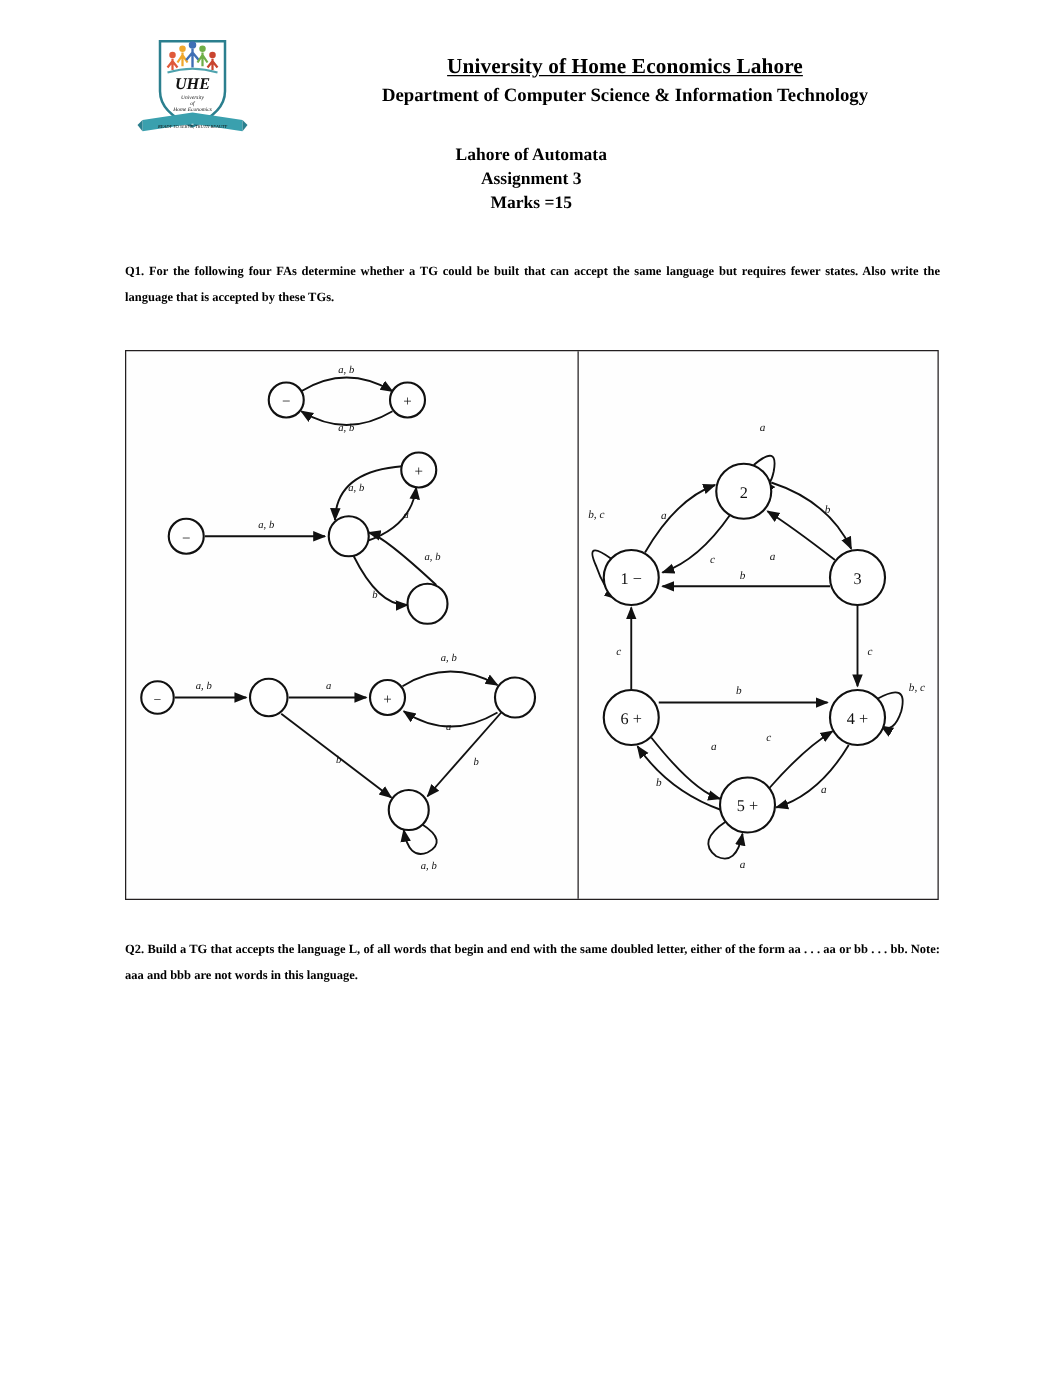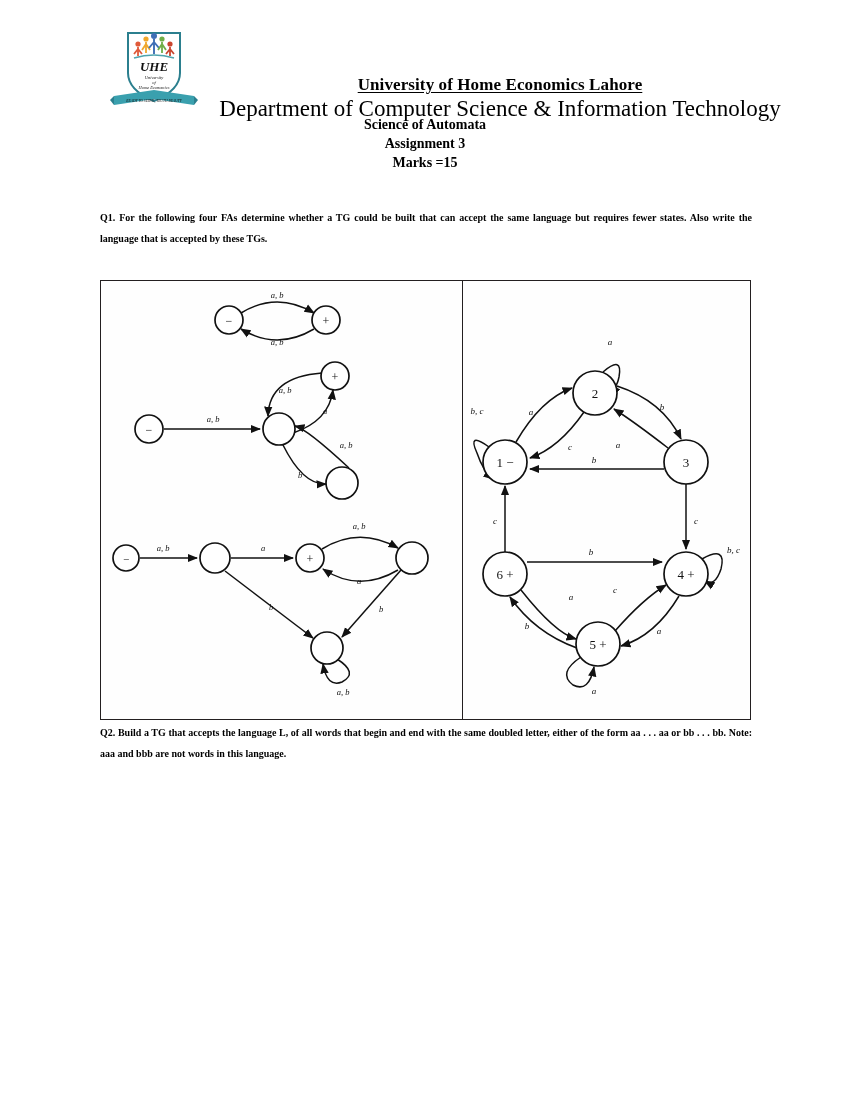--- a/index.html
+++ b/index.html
@@ -37,25 +37,24 @@
     width: 600px;
     text-align: center;
   }
   .univ-line {
     font-weight: bold;
     font-size: 17px;
     letter-spacing: 0.1px;
     line-height: 22px;
     text-decoration: underline;
     text-underline-offset: 2px;
-    margin-top: 32px;
   }
   .dept-line {
-    font-weight: normal;
-    font-size: 23px;
+    font-weight: bold;
+    font-size: 15px;
     line-height: 24px;
     margin-top: 1px;
     white-space: nowrap;
   }
   #subtitle-block {
     position: absolute;
     left: 125px;
     top: 115px;
     width: 600px;
     text-align: center;
@@ -73,21 +72,21 @@
   .question {
     position: absolute;
     left: 100px;
     width: 652px;
     font-weight: bold;
     font-size: 10px;
     line-height: 21px;
     text-align: justify;
   }
   #q1 { top: 207px; }
-  #q2 { top: 722px; }
+  #q2 { top: 749px; }
 
   
   #figure-box {
     position: absolute;
     left: 100px;
     top: 280px;
     width: 651px;
     height: 440px;
     border: 1.6px solid #231f20;
     box-sizing: border-box;
@@ -176,21 +175,21 @@
       </g>
     </svg>
   </div>
 
   <div id="title-block">
     <div class="univ-line">University of Home Economics Lahore</div>
     <div class="dept-line">Department of Computer Science &amp; Information Technology</div>
   </div>
 
   <div id="subtitle-block">
-    <div class="sub-line">Science of Automata</div>
+    <div class="sub-line">Lahore of Automata</div>
     <div class="sub-line underlined">Assignment 3</div>
     <div class="sub-line">Marks =15</div>
   </div>
 </div>
 
 <div id="q1" class="question">Q1. For the following four FAs determine whether a TG could be built that can accept the same language but requires fewer states. Also write the language that is accepted by these TGs.</div>
 
 <div id="figure-box">
   <div id="figure-divider"></div>
 

